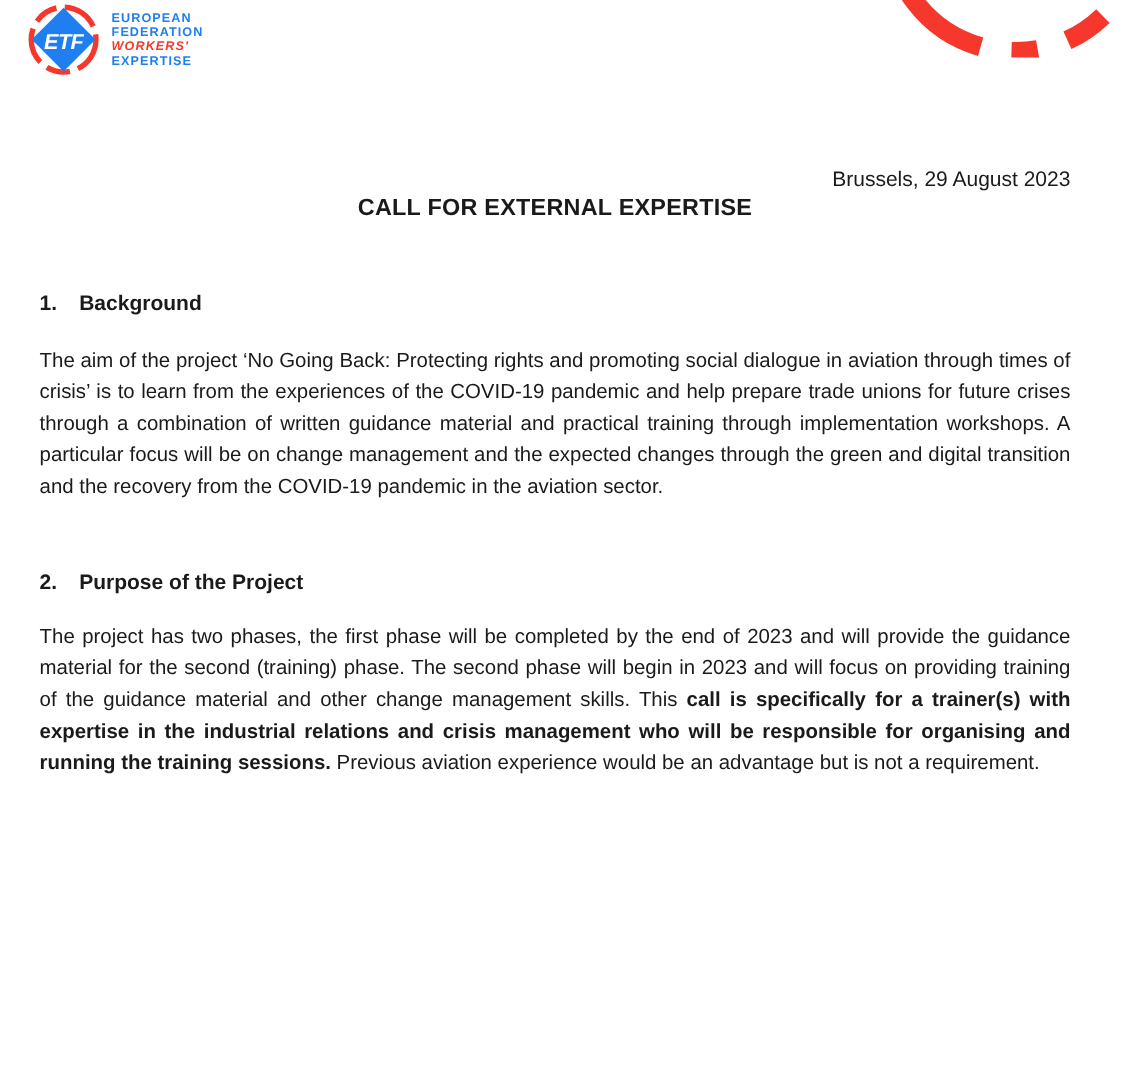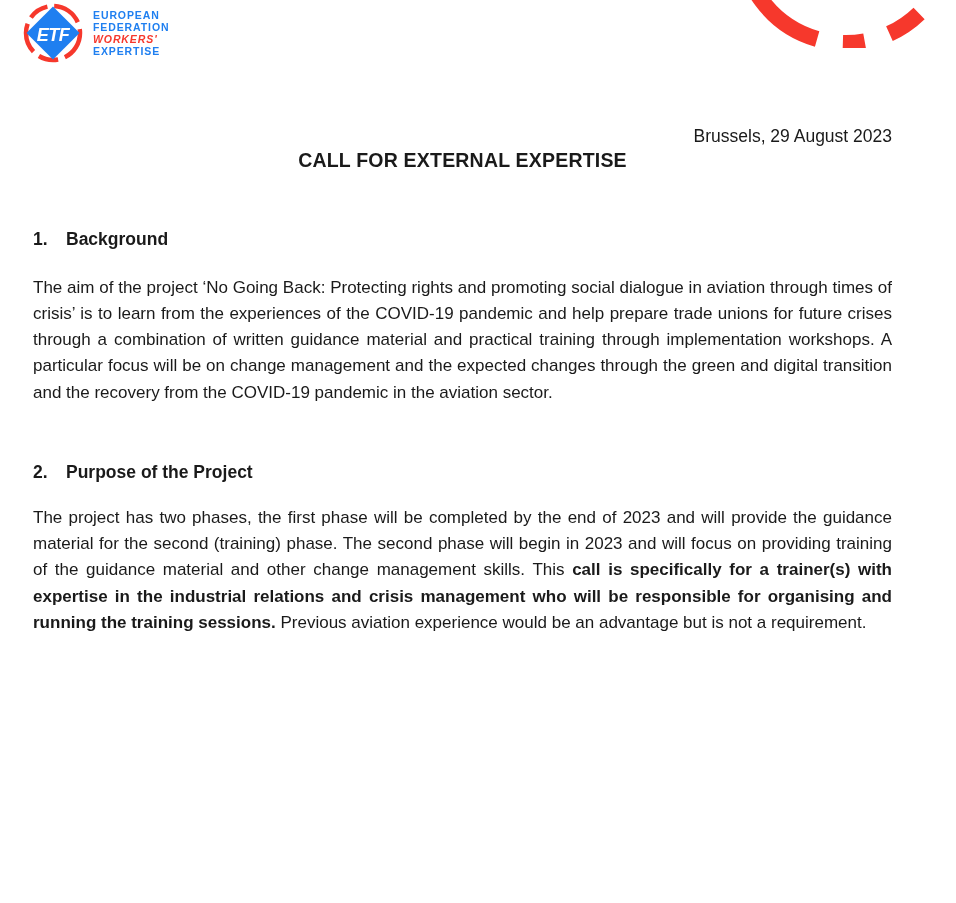--- a/index.html
+++ b/index.html
@@ -57,21 +57,21 @@
     top: -152px;
     width: 300px;
     height: 200px;
     pointer-events: none;
   }
 
   
   .doc {
     position: absolute;
     left: 33px;
-    top: 0;
+    top: 13px;
     width: 859px;
   }
 
   .dateline {
     text-align: right;
     font-size: 17.5px;
     margin-top: 125px;
     line-height: 1.35;
   }
 

